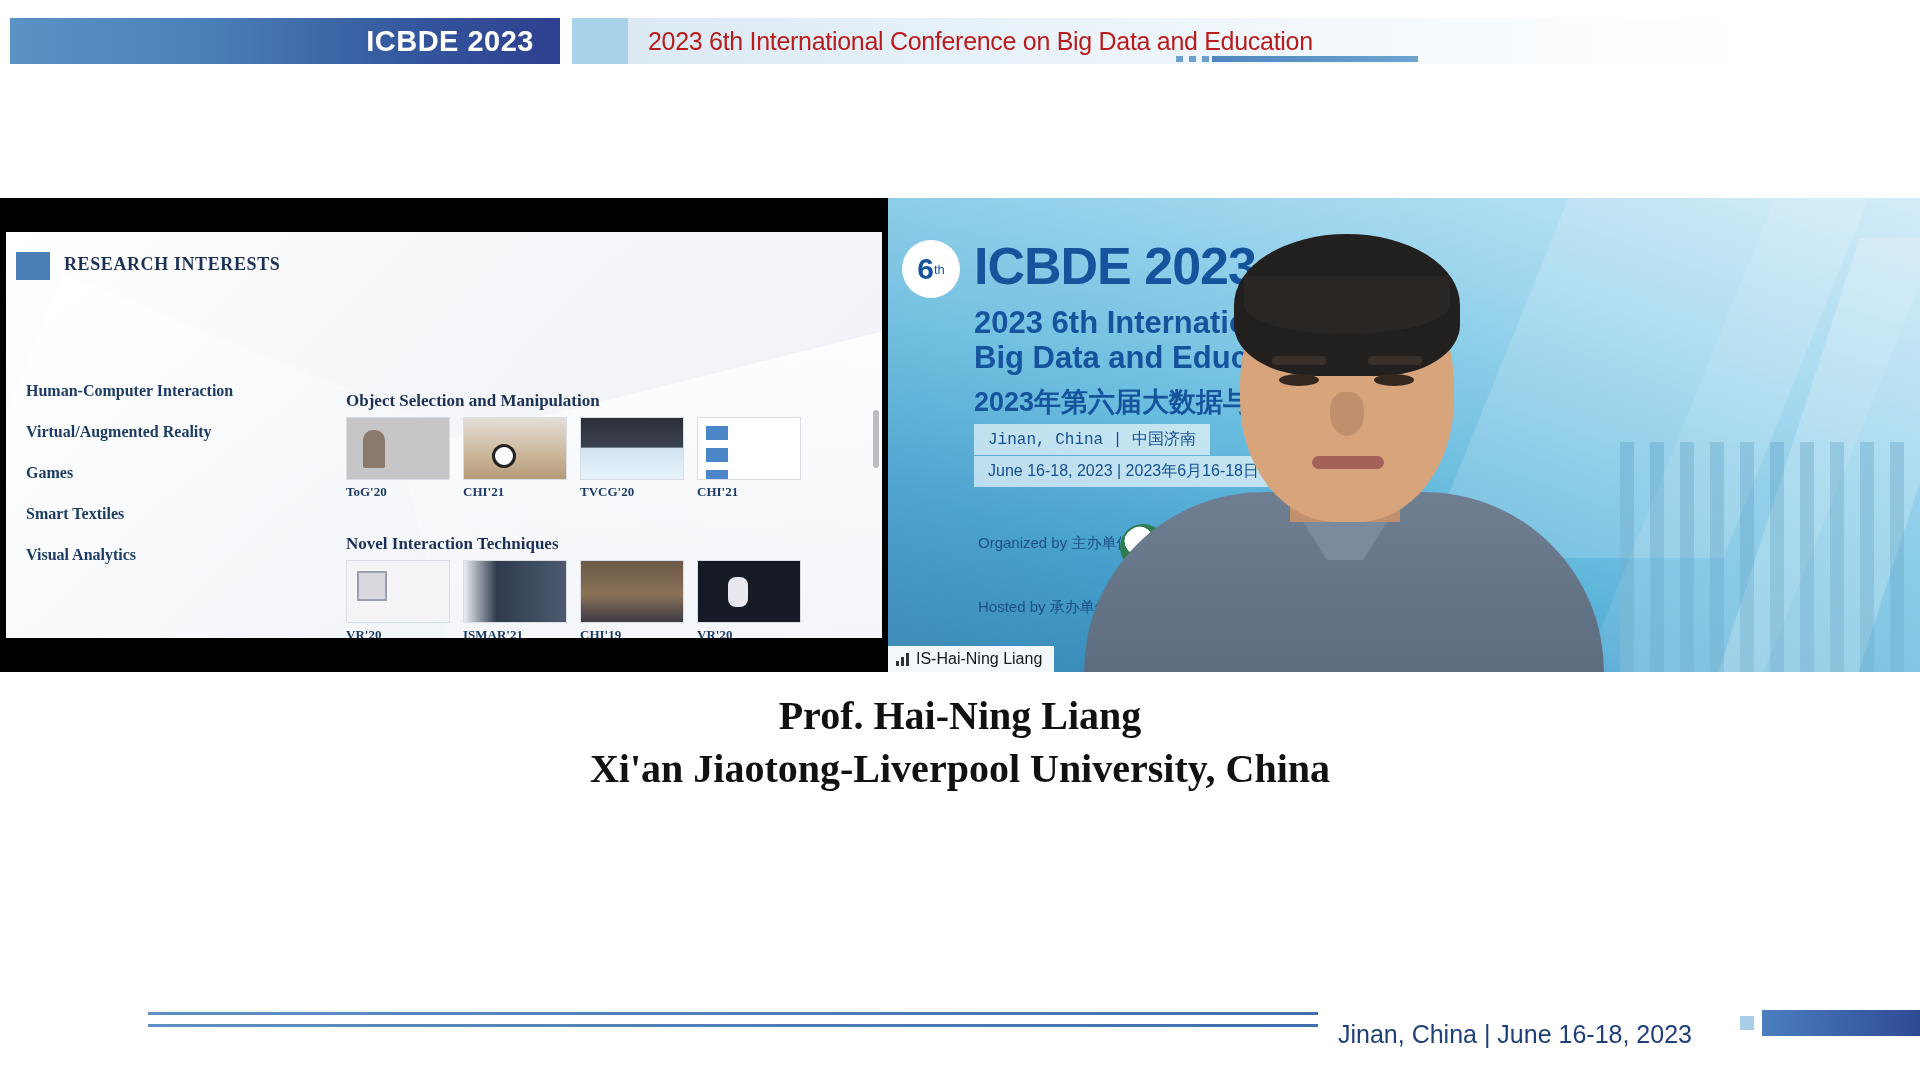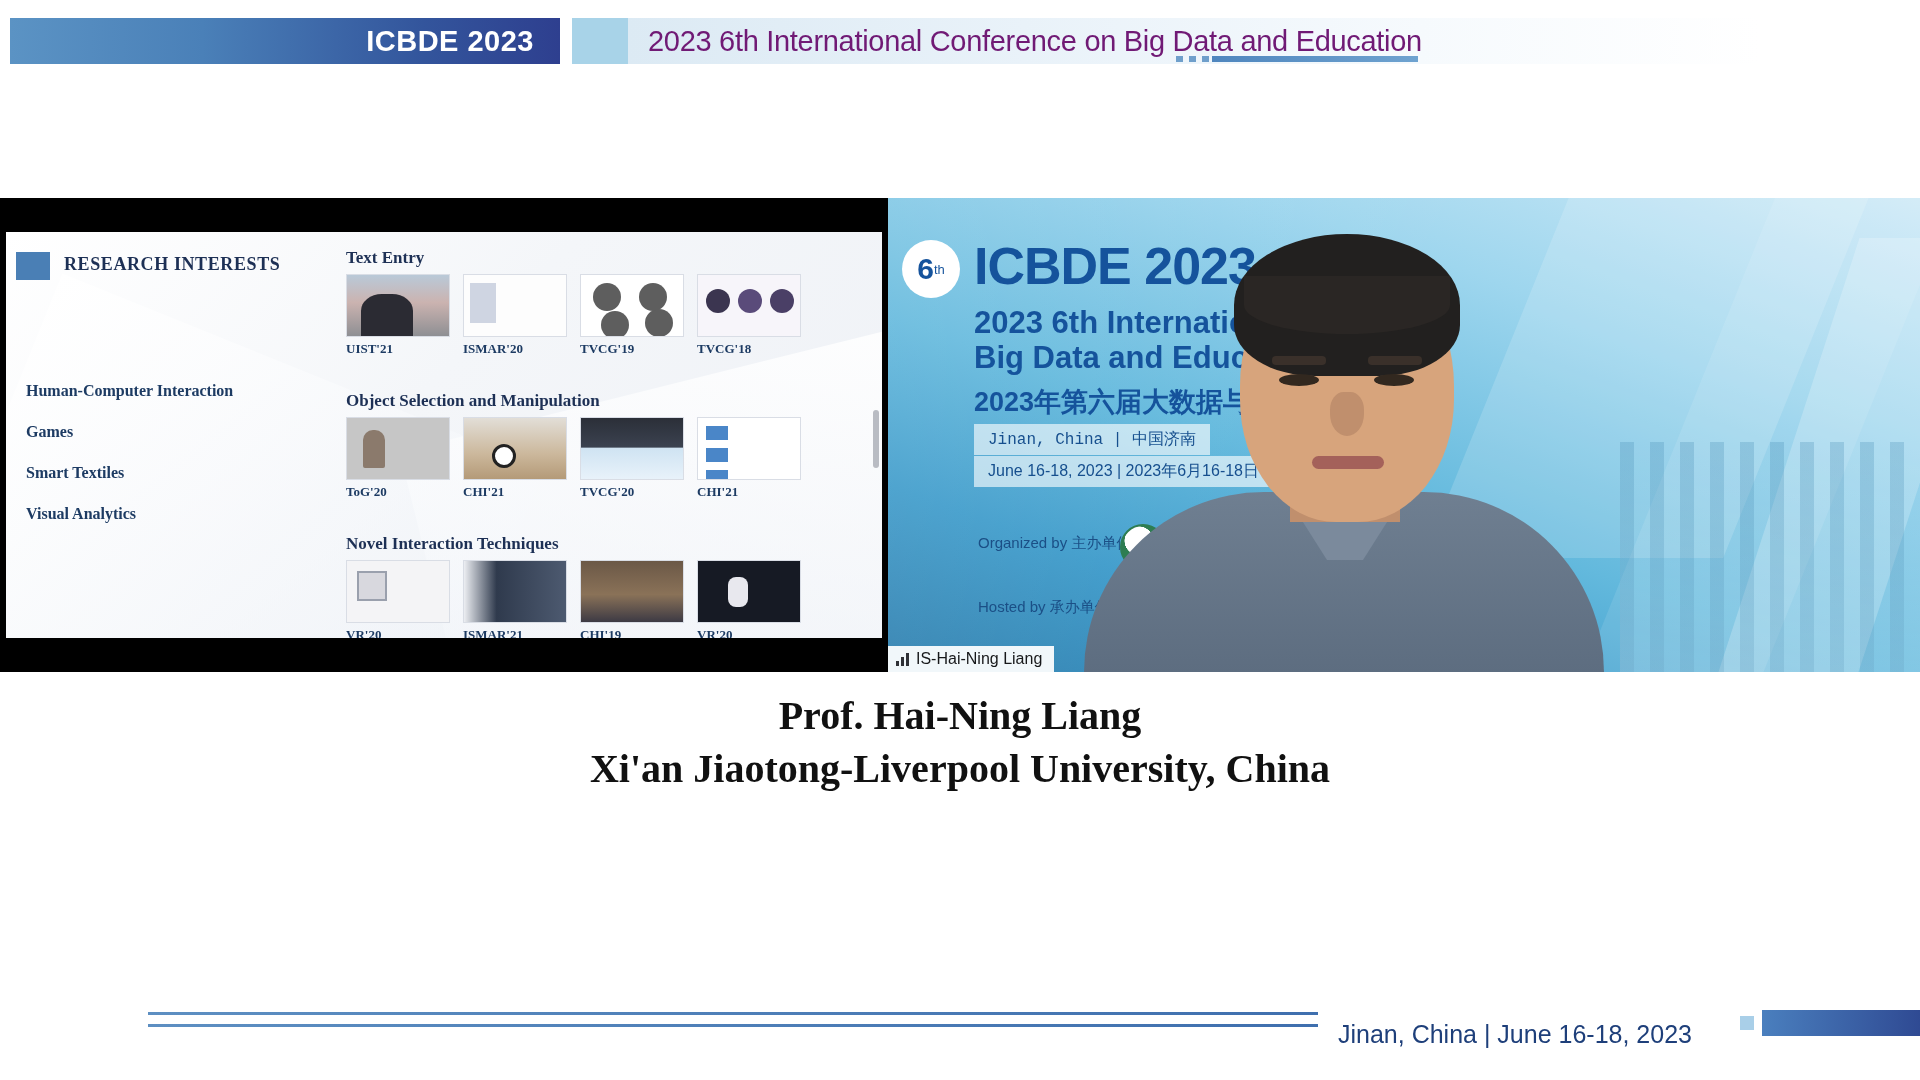--- a/index.html
+++ b/index.html
@@ -20,21 +20,21 @@
   #banner-tab {
     position:absolute; left:572px; top:0; width:56px; height:46px;
     background:#a8d3e8;
   }
   #banner-strip {
     position:absolute; left:628px; top:0; width:1132px; height:46px;
     background:linear-gradient(90deg,#dceaf4 0%,#e9f2f9 35%,#f6fafd 70%,#ffffff 100%);
   }
   #banner-subtitle {
     position:absolute; left:648px; top:0; height:46px; display:flex; align-items:center;
-    color:#701a75; font-size:29px; letter-spacing:-0.3px; white-space:nowrap;
+    color:#b91c1c; font-size:25px; letter-spacing:-0.3px; white-space:nowrap;
     font-family:"Liberation Sans", sans-serif;
   }
   #banner-dots { position:absolute; left:1176px; top:38px; display:flex; gap:6px; }
   #banner-dots i { display:block; width:7px; height:6px; background:#6f9fcb; }
   #banner-rule {
     position:absolute; left:1212px; top:38px; width:206px; height:6px;
     background:linear-gradient(90deg,#4f86be,#6fa3d0);
   }
 
   
@@ -269,46 +269,26 @@
 <div id="stage">
 
   <div id="share-pane">
     <div id="slide">
 
       <div id="ri-marker"></div>
       <div id="ri-title">RESEARCH INTERESTS</div>
 
       <div id="ri-list">
         <div class="ri-item">Human-Computer Interaction</div>
+        <div class="ri-item">Virtual/Augmented Reality</div>
         <div class="ri-item">Games</div>
         <div class="ri-item">Smart Textiles</div>
         <div class="ri-item">Visual Analytics</div>
       </div>
 
-      <div class="sec" style="left:340px; top:16px;">
-        <div class="sec-title">Text Entry</div>
-        <div class="thumbs">
-          <div class="thumb-cell">
-            <div class="thumb t-uist"></div>
-            <div class="cap">UIST'21</div>
-          </div>
-          <div class="thumb-cell">
-            <div class="thumb t-ismar"></div>
-            <div class="cap">ISMAR'20</div>
-          </div>
-          <div class="thumb-cell">
-            <div class="thumb t-tvcg19"></div>
-            <div class="cap">TVCG'19</div>
-          </div>
-          <div class="thumb-cell">
-            <div class="thumb t-tvcg18"></div>
-            <div class="cap">TVCG'18</div>
-          </div>
-        </div>
-      </div>
 
       <div class="sec" style="left:340px; top:159px;">
         <div class="sec-title">Object Selection and Manipulation</div>
         <div class="thumbs">
           <div class="thumb-cell">
             <div class="thumb t-tog"></div>
             <div class="cap">ToG'20</div>
           </div>
           <div class="thumb-cell">
             <div class="thumb t-chi21"></div>

